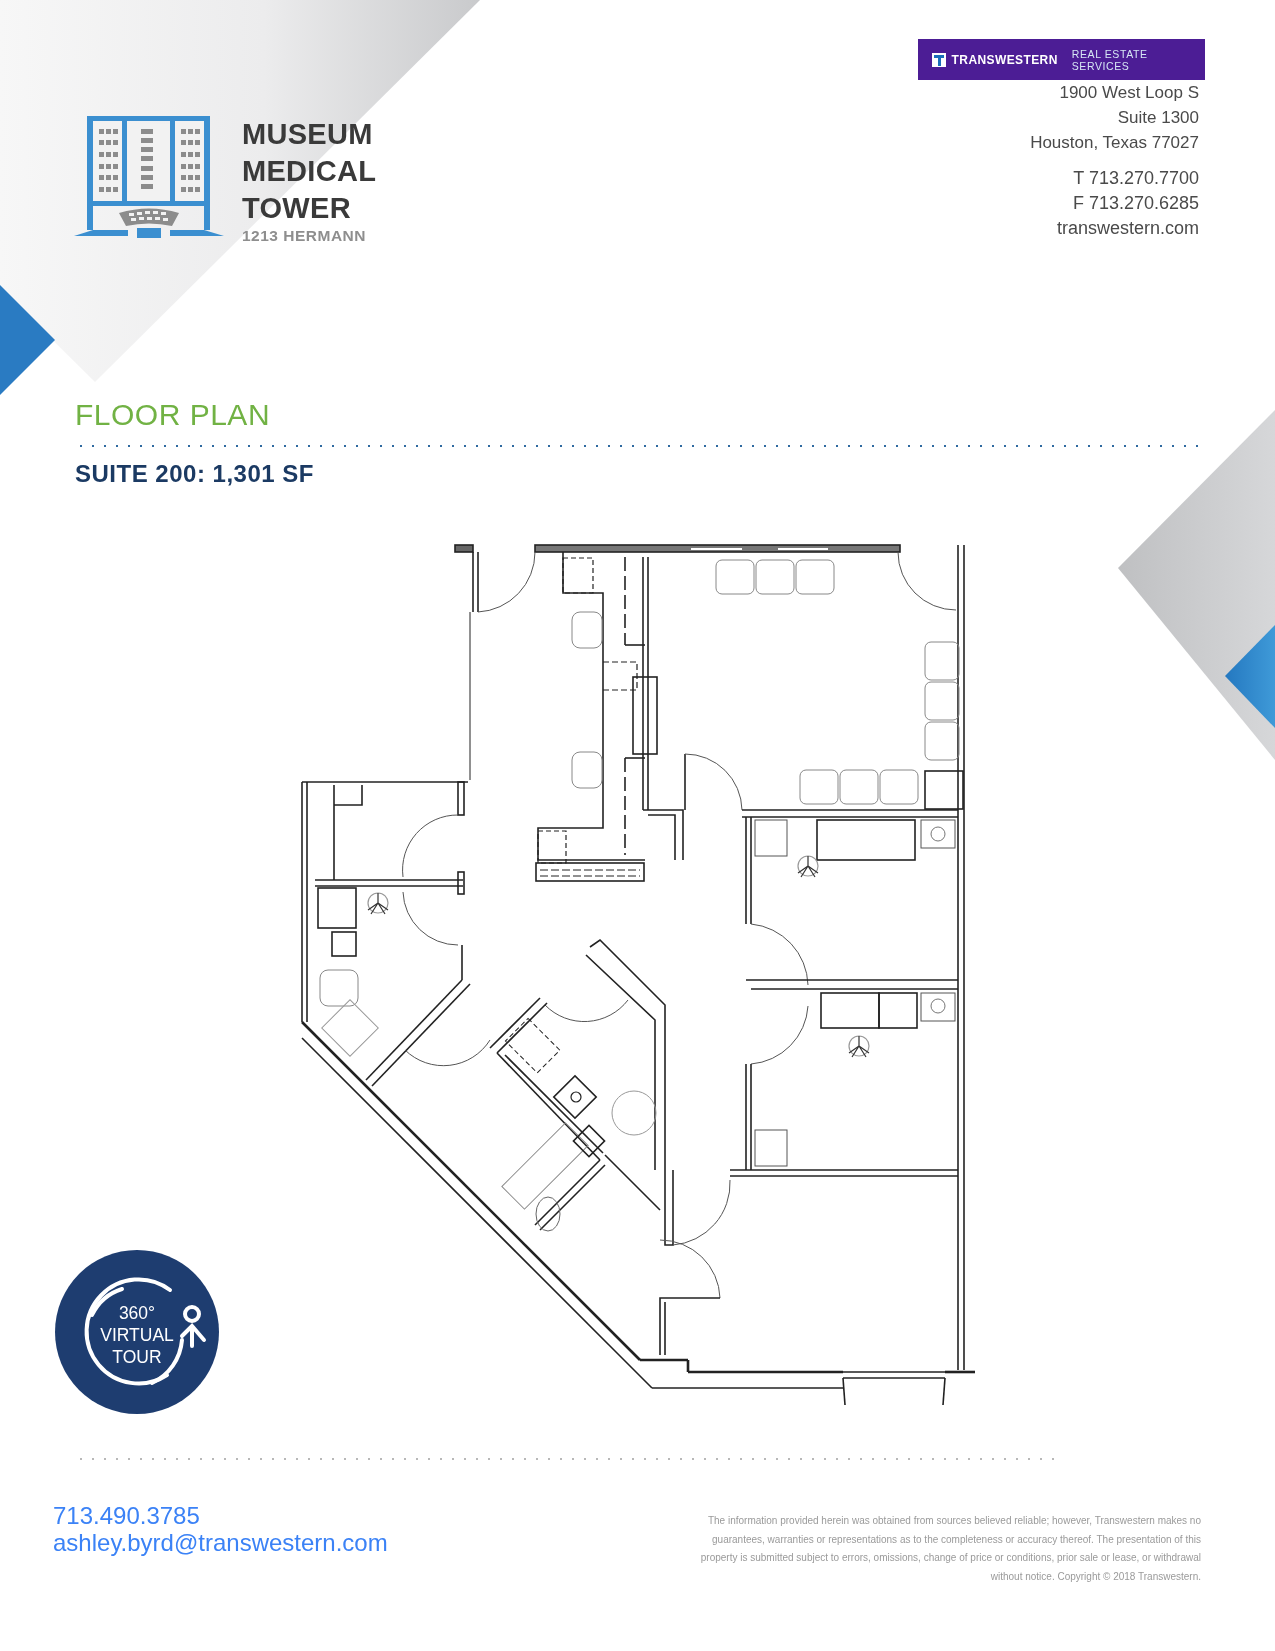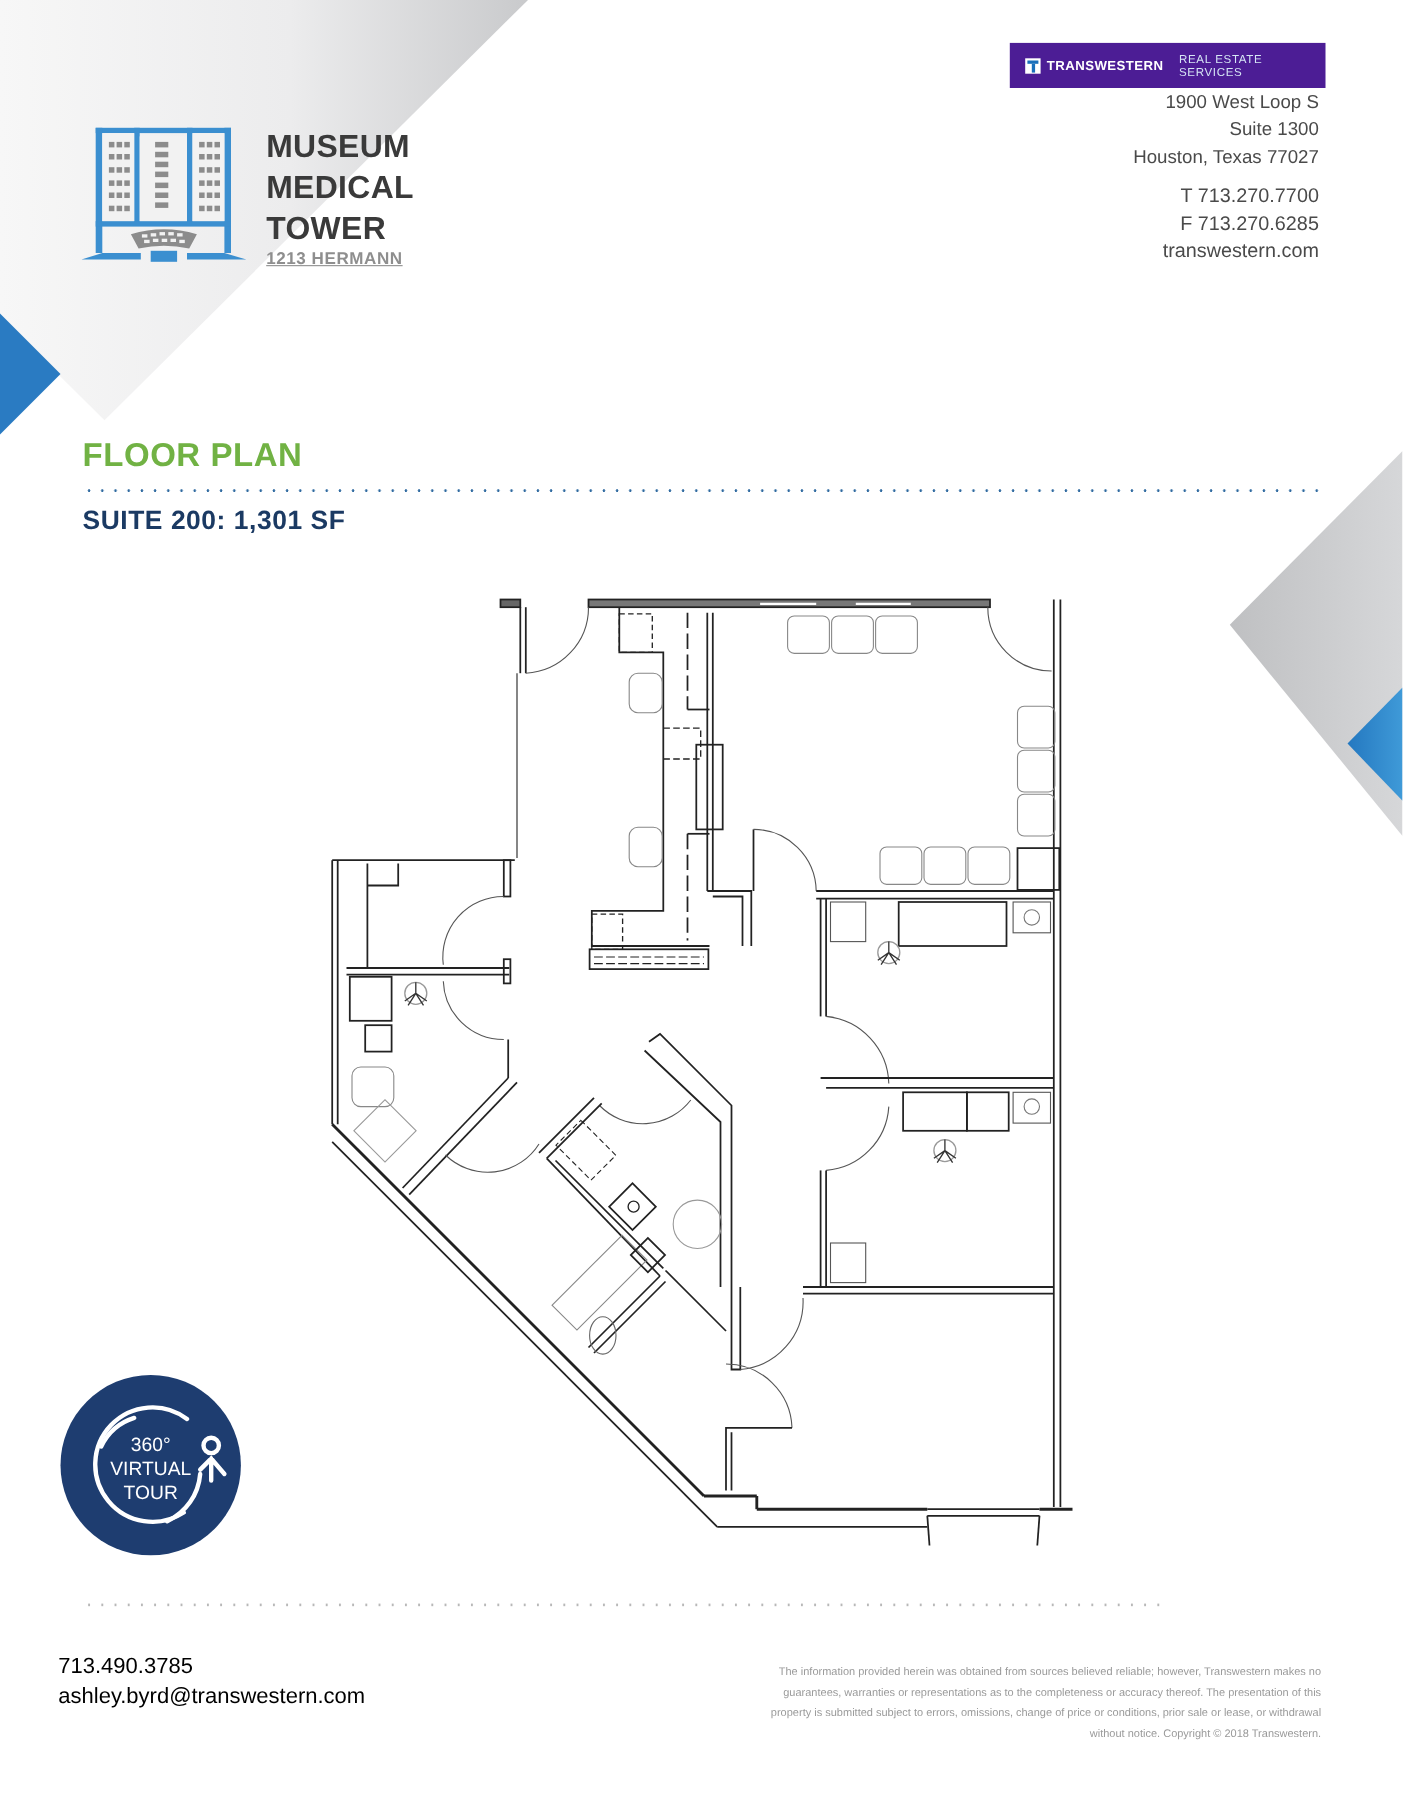--- a/index.html
+++ b/index.html
@@ -6,51 +6,51 @@
   html, body { width: 1275px; height: 1651px; background: #ffffff; overflow: hidden; }
   body { position: relative; font-family: "Liberation Sans", sans-serif; color: #333; }
 
   .bg-deco { position: absolute; left: 0; top: 0; width: 1275px; height: 1651px; pointer-events: none; }
 
   
   .logo { position: absolute; left: 74px; top: 116px; display: flex; align-items: flex-start; }
   .logo-mark { width: 150px; height: 126px; }
   .logo-text { margin-left: 18px; margin-top: 0; }
   .logo-line { font-family: "Liberation Sans", sans-serif; font-weight: bold; font-size: 29px; line-height: 37px; color: #3a3a3a; letter-spacing: 0.3px; }
-  .logo-sub { font-family: "Liberation Sans", sans-serif; font-weight: bold; font-size: 15.5px; color: #8e8e8e; margin-top: 0px; letter-spacing: 0.5px; text-decoration: underline; }
+  .logo-sub { font-family: "Liberation Sans", sans-serif; font-weight: bold; font-size: 15.5px; color: #8e8e8e; margin-top: 0px; letter-spacing: 0.5px; }
 
   
   .tw-banner { position: absolute; left: 918px; top: 39px; width: 287px; height: 41px; background: #4c1d95; display: flex; align-items: center; padding-left: 14px; }
   .tw-icon { width: 14px; height: 14px; background: #fff; position: relative; margin-right: 6px; }
   .tw-icon::before { content: ""; position: absolute; left: 2px; top: 2px; width: 10px; height: 3px; background: #1a6fba; }
   .tw-icon::after { content: ""; position: absolute; left: 5.5px; top: 5px; width: 3px; height: 8px; background: #1a6fba; }
   .tw-brand { color: #fff; font-weight: bold; font-size: 12px; letter-spacing: 0.4px; }
   .tw-tag { color: #d6e6f5; font-size: 10.5px; margin-left: 14px; letter-spacing: 0.6px; }
 
   .tw-address { position: absolute; right: 76px; top: 80px; text-align: right; font-family: "Liberation Sans", sans-serif; font-size: 17px; color: #4a4a4a; line-height: 25px; }
   .tw-contact { position: absolute; right: 76px; top: 166px; text-align: right; font-size: 18px; color: #4a4a4a; line-height: 25px; }
 
   
-  .section-title { position: absolute; left: 75px; top: 398px; font-weight: bold; font-size: 30px; color: #71b244; letter-spacing: 0.5px; }
+  .section-title { position: absolute; left: 75px; top: 398px; font-weight: normal; font-size: 30px; color: #71b244; letter-spacing: 0.5px; }
   .dots { position: absolute; left: 75px; top: 444px; width: 1130px; height: 4px; background-image: radial-gradient(circle, #2f6aa0 1.1px, transparent 1.4px); background-size: 12px 4px; background-repeat: repeat-x; }
   .suite-title { position: absolute; left: 75px; top: 460px; font-weight: bold; font-size: 24px; color: #1b3a63; letter-spacing: 0.5px; }
 
   .floor-plan { position: absolute; left: 280px; top: 520px; width: 700px; height: 890px; }
 
   
   .tour-badge { position: absolute; left: 52px; top: 1250px; width: 170px; height: 164px; }
   .tour-text { position: absolute; left: 0; top: 52px; width: 170px; text-align: center; color: #fff; font-size: 17.5px; line-height: 22px; }
 
   .dots-bottom { position: absolute; left: 75px; top: 1457px; width: 980px; height: 4px; background-image: radial-gradient(circle, #b8b8b8 1px, transparent 1.3px); background-size: 12px 4px; background-repeat: repeat-x; }
 
   
   .contact { position: absolute; left: 53px; top: 1502px; }
   .contact-title { font-weight: bold; font-size: 26px; color: #1b3a63; letter-spacing: 0.5px; line-height: 32px; }
   .contact-name { font-weight: bold; font-size: 21px; color: #71b244; letter-spacing: 0.4px; line-height: 28px; }
-  .contact-line { font-size: 20px; color: #000000; line-height: 27px; }
+  .contact-line { font-size: 24px; color: #3b82f6; line-height: 27px; }
 
   .disclaimer { position: absolute; right: 74px; top: 1512px; width: 520px; text-align: right; font-size: 10px; color: #9a9a9a; line-height: 18.5px; }
 </style>
 </head>
 <body>
 
 <svg class="bg-deco" viewBox="0 0 1275 1651">
   <defs>
     <linearGradient id="gTop" x1="0" y1="0" x2="1" y2="0">
       <stop offset="0" stop-color="#f7f7f7"></stop>

